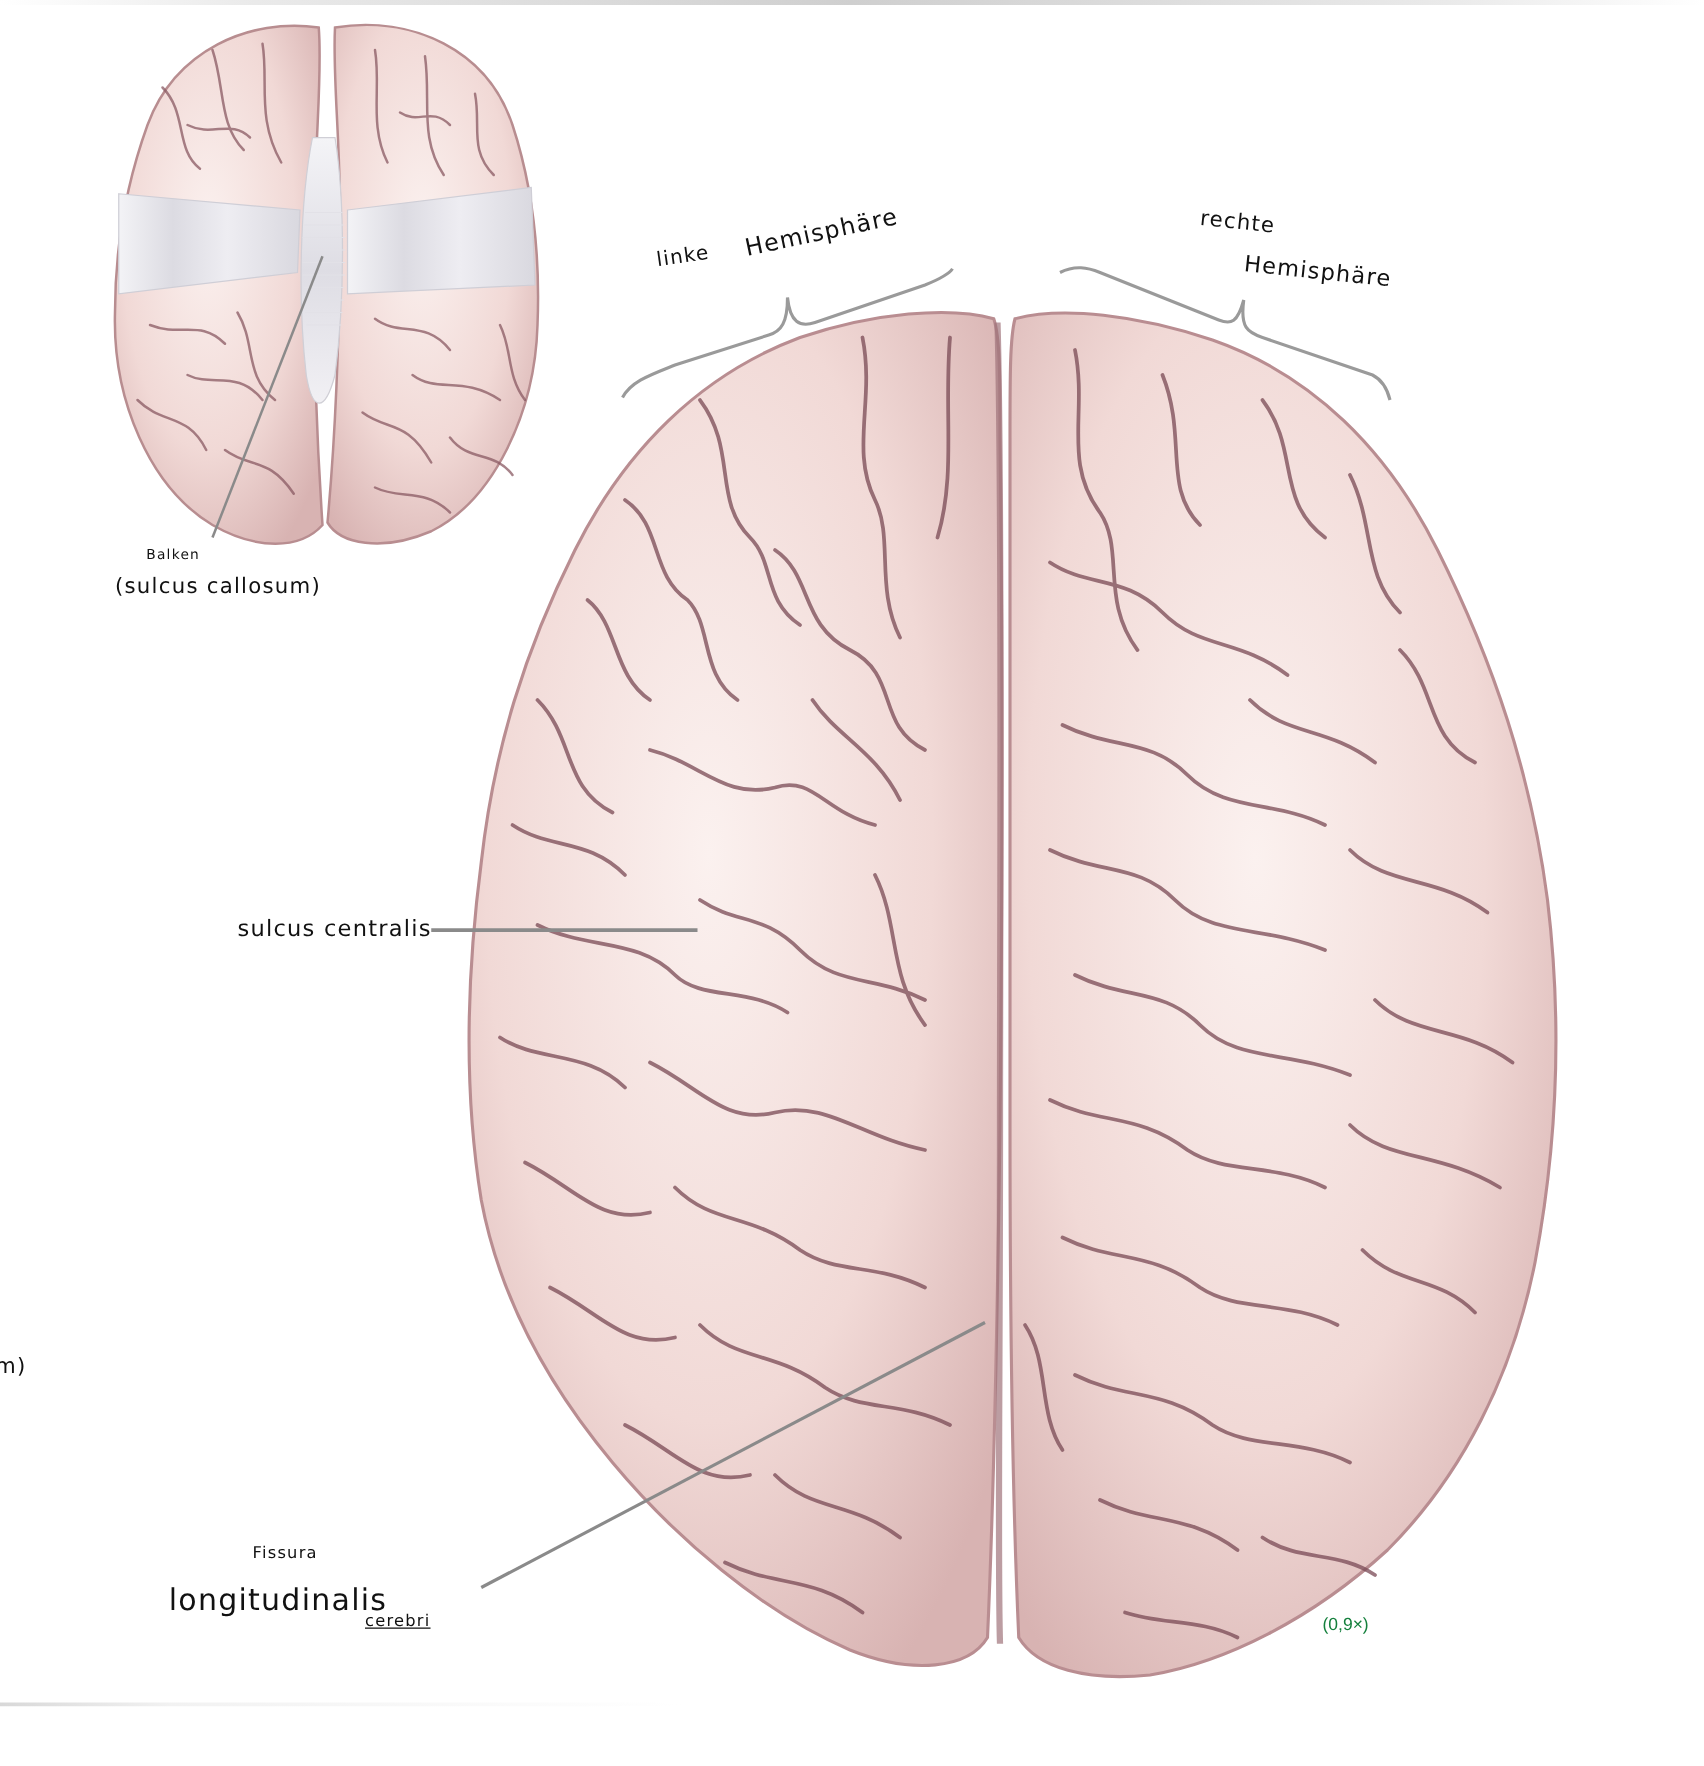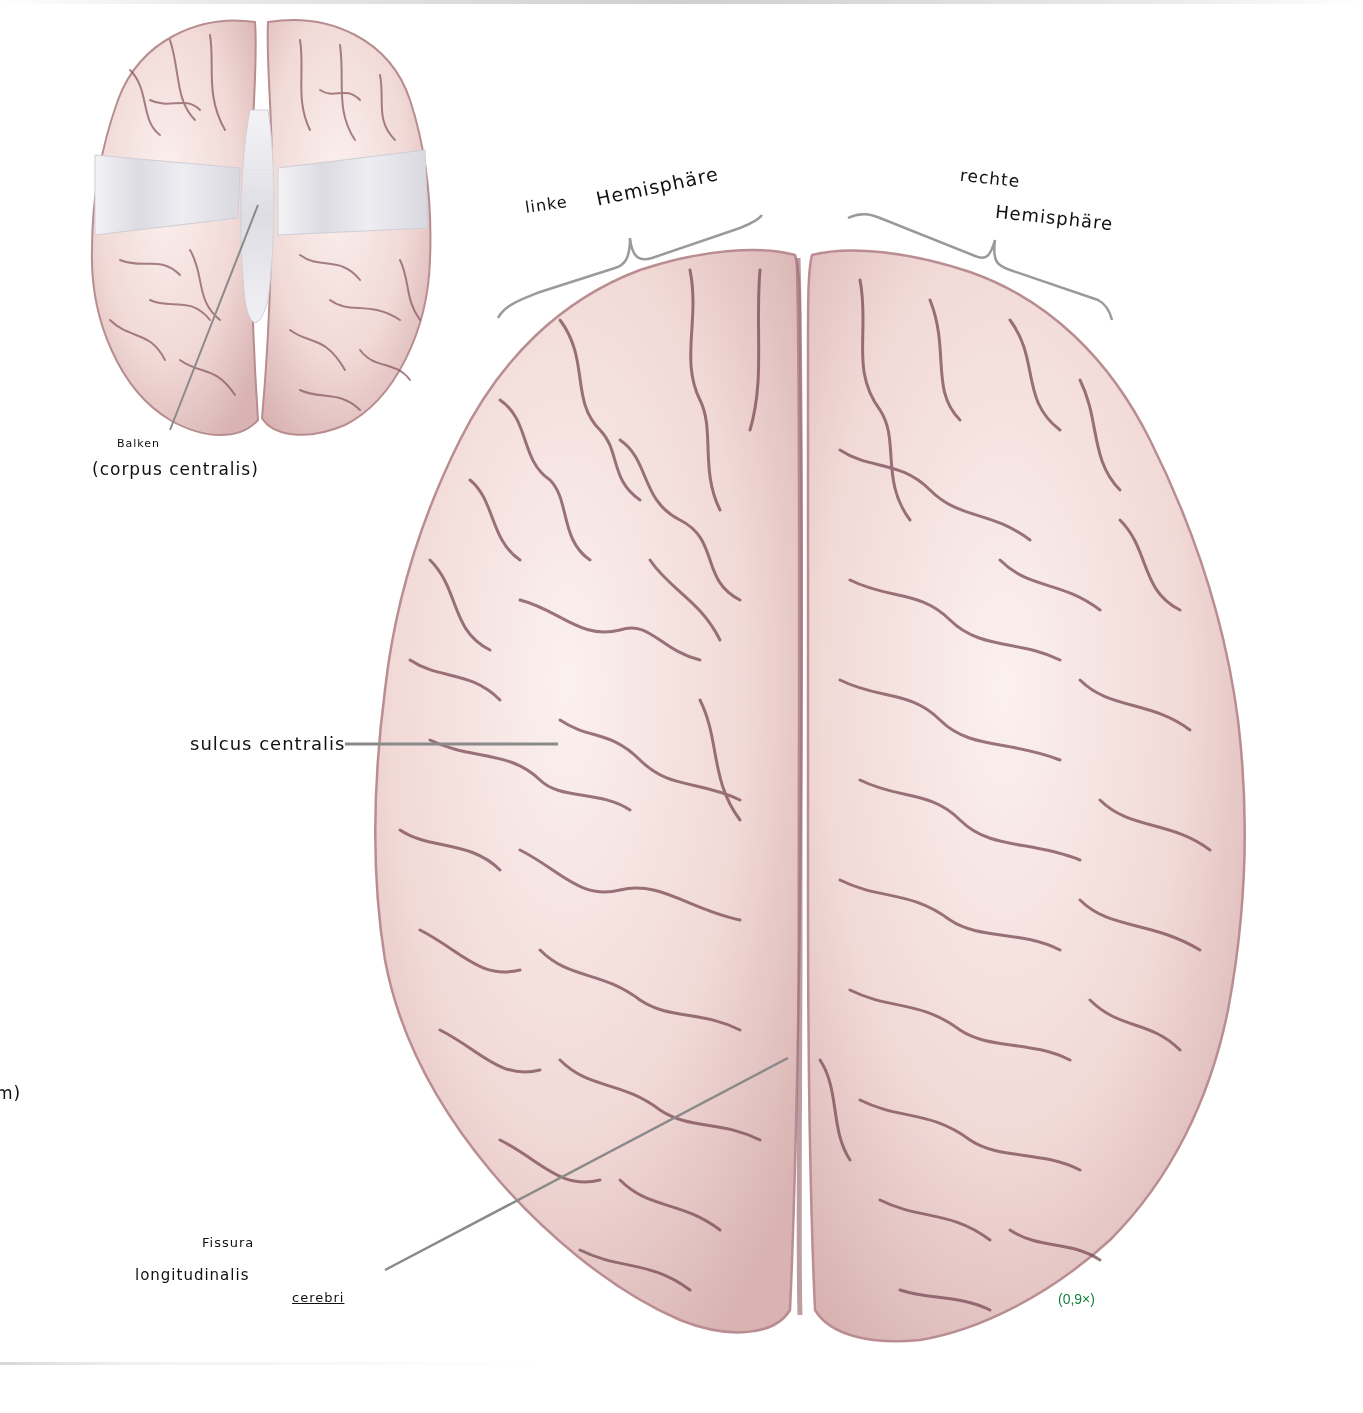--- a/index.html
+++ b/index.html
@@ -151,21 +151,21 @@
 
   <line x1="345" y1="744" x2="558" y2="744" stroke="#8a8a8a" stroke-width="3"></line>
 
   <line x1="385" y1="1270" x2="788" y2="1058" stroke="#8a8a8a" stroke-width="2.5"></line>
 </svg>
 
 <div class="hand" style="left:117px; top:437px; font-size:11px;">
   <span>Balken</span>
 </div>
 <div class="hand" style="left:92px; top:459px; font-size:17px;">
-  <span>(corpus centralis)</span>
+  <span>(sulcus callosum)</span>
 </div>
 
 <div class="hand" style="left:525px; top:195px; font-size:16px; transform:rotate(-8deg);">
   <span>linke</span>
 </div>
 <div class="hand" style="left:595px; top:175px; font-size:19px; transform:rotate(-12deg);">
   <span>Hemisphäre</span>
 </div>
 
 <div class="hand" style="left:960px; top:168px; font-size:17px; transform:rotate(6deg);">
@@ -175,21 +175,21 @@
   <span>Hemisphäre</span>
 </div>
 
 <div class="hand" style="left:162px; top:733px; font-size:18px;margin-left:28px;">
   <span>sulcus centralis</span>
 </div>
 
 <div class="hand" style="left:202px; top:1235px; font-size:13px;">
   <span>Fissura</span>
 </div>
-<div class="hand" style="left:135px; top:1266px; font-size:15px;">
+<div class="hand" style="left:135px; top:1266px; font-size:24px;">
   <span>longitudinalis</span>
 </div>
 <div class="hand" style="left:292px; top:1290px; font-size:13px;text-decoration:underline;">
   <span>cerebri</span>
 </div>
 
 <div class="scale" style="left:1058px; top:1291px;">
   <span>(0,9×)</span>
 </div>
 

